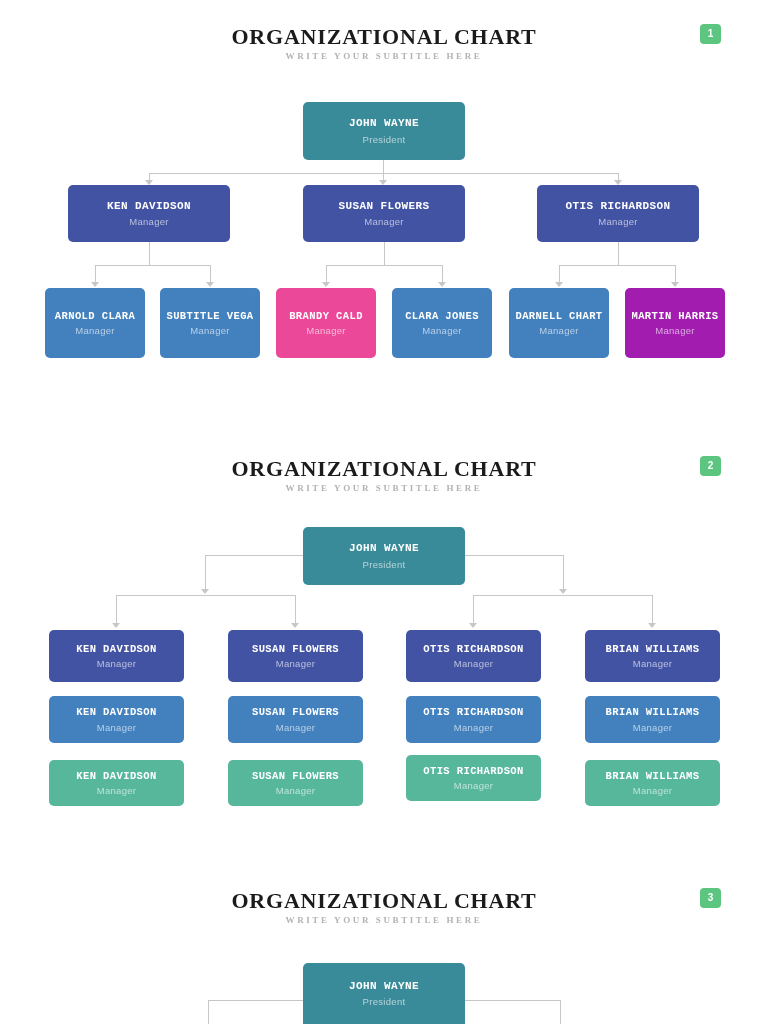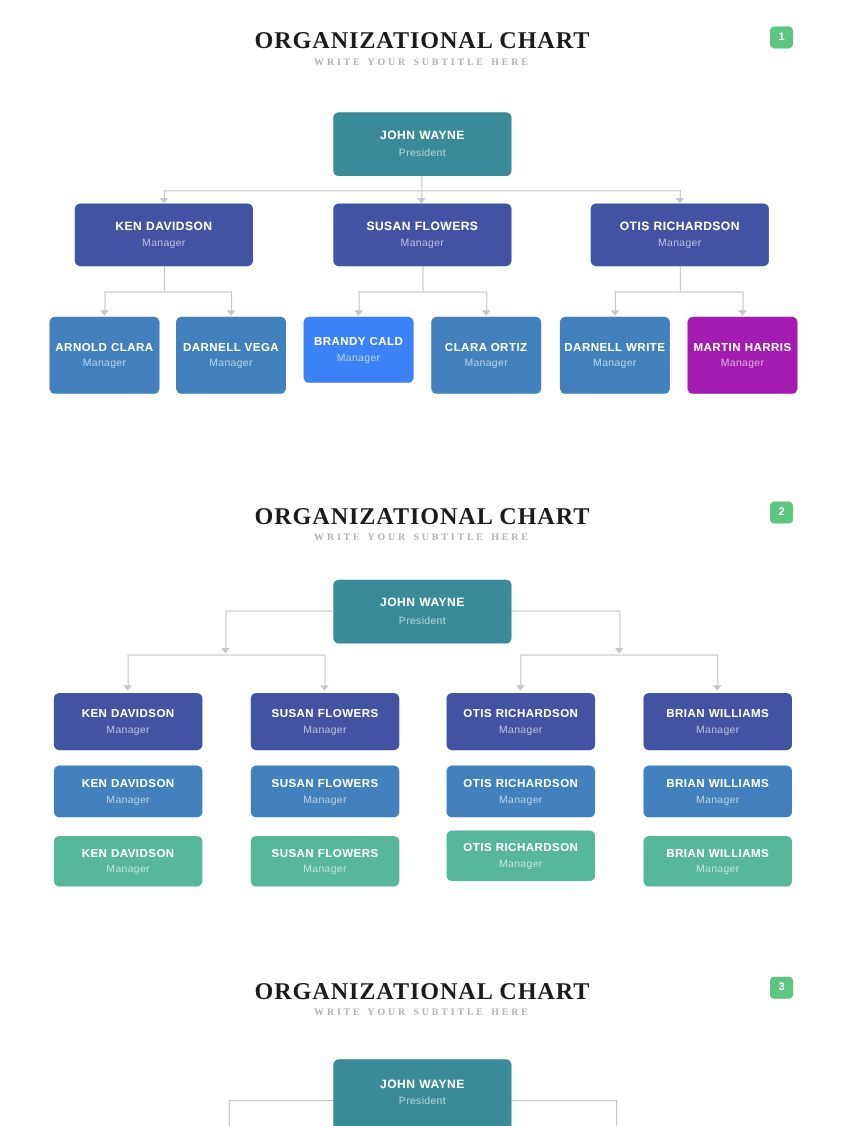--- a/index.html
+++ b/index.html
@@ -8,21 +8,21 @@
   .sec-title{position:absolute;left:0;width:768px;text-align:center;
         font-family:"Liberation Serif","DejaVu Serif",serif;font-weight:700;
         font-size:22px;line-height:30px;letter-spacing:0.8px;color:#1b1b1b;}
   .sec-sub{position:absolute;left:0;width:768px;text-align:center;
         font-family:"Liberation Serif","DejaVu Serif",serif;font-weight:700;
         font-size:9px;letter-spacing:2.6px;color:#b3b3b3;}
   .badge{position:absolute;left:700px;width:21px;height:20px;border-radius:4px;
         color:#ffffff;font-size:10px;line-height:20px;text-align:center;font-weight:700;}
   .node{position:absolute;border-radius:5px;color:#ffffff;text-align:center;
         display:flex;flex-direction:column;justify-content:center;gap:3px;z-index:2;box-sizing:border-box;}
-  .node .name{font-family:Liberation Sans, sans-serif;font-weight:700;
+  .node .name{font-family:Liberation Mono, monospace;font-weight:700;
         font-size:11px;letter-spacing:0.4px;line-height:1.2;}
   .node .role{font-size:9.5px;color:rgba(255,255,255,0.62);letter-spacing:0.3px;}
   .node.sm .name{font-size:10.5px;}
   .node.staff .name{font-size:10.5px;}
   .hline,.vline{position:absolute;background:#c7c7c7;z-index:1;}
   .hline{height:1px;}
   .vline{width:1px;}
   .arrow{position:absolute;width:0;height:0;z-index:1;
         border-left:4px solid transparent;border-right:4px solid transparent;
         border-top:5px solid #c7c7c7;}
@@ -79,33 +79,33 @@
     </div>
     <div class="node" style="left: 537px; top: 185px; width: 162px; height: 57px; background-color: rgb(66, 83, 164);">
       <div class="name">OTIS RICHARDSON</div>
       <div class="role">Manager</div>
     </div>
     <div class="node staff" style="left: 45px; top: 288px; width: 100px; height: 70px; background-color: rgb(66, 129, 190);">
       <div class="name">ARNOLD CLARA</div>
       <div class="role">Manager</div>
     </div>
     <div class="node staff" style="left: 160px; top: 288px; width: 100px; height: 70px; background-color: rgb(66, 129, 190);">
-      <div class="name">DARNELL VEGA</div>
-      <div class="role">Manager</div>
-    </div>
-    <div class="node staff" style="left: 276px; top: 288px; width: 100px; height: 60px; background-color: #3b82f6;">
+      <div class="name">SUBTITLE VEGA</div>
+      <div class="role">Manager</div>
+    </div>
+    <div class="node staff" style="left: 276px; top: 288px; width: 100px; height: 70px; background-color: #ec4899;">
       <div class="name">BRANDY CALD</div>
       <div class="role">Manager</div>
     </div>
     <div class="node staff" style="left: 392px; top: 288px; width: 100px; height: 70px; background-color: rgb(66, 129, 190);">
-      <div class="name">CLARA ORTIZ</div>
+      <div class="name">CLARA JONES</div>
       <div class="role">Manager</div>
     </div>
     <div class="node staff" style="left: 509px; top: 288px; width: 100px; height: 70px; background-color: rgb(66, 129, 190);">
-      <div class="name">DARNELL WRITE</div>
+      <div class="name">DARNELL CHART</div>
       <div class="role">Manager</div>
     </div>
     <div class="node staff" style="left: 625px; top: 288px; width: 100px; height: 70px; background-color: #a21caf;">
       <div class="name">MARTIN HARRIS</div>
       <div class="role">Manager</div>
     </div>
   </div>
 
   <div>
     <div class="sec-title" style="top:454px;">ORGANIZATIONAL CHART</div>

